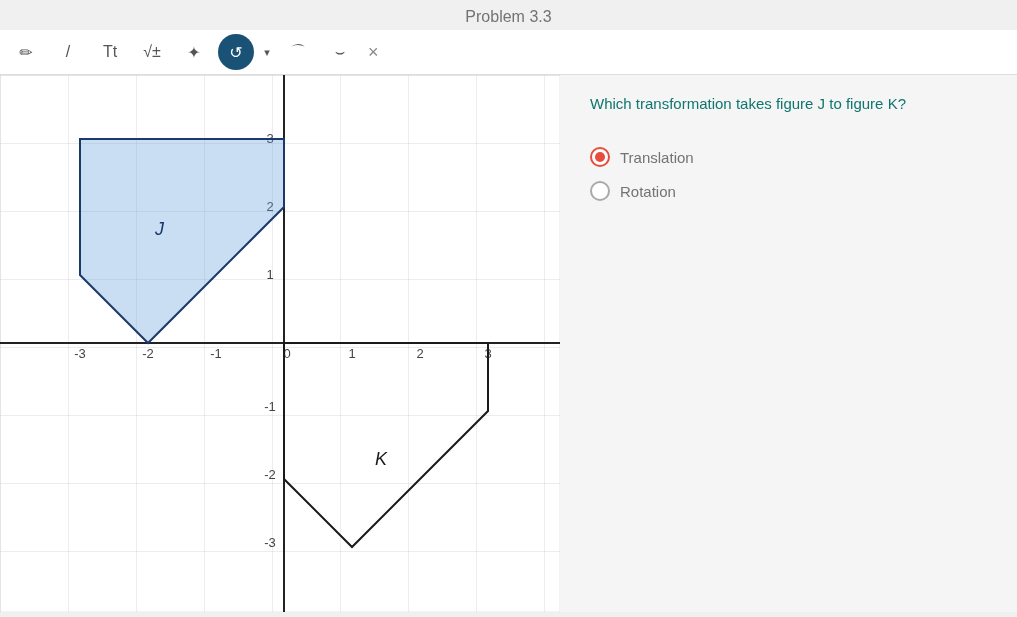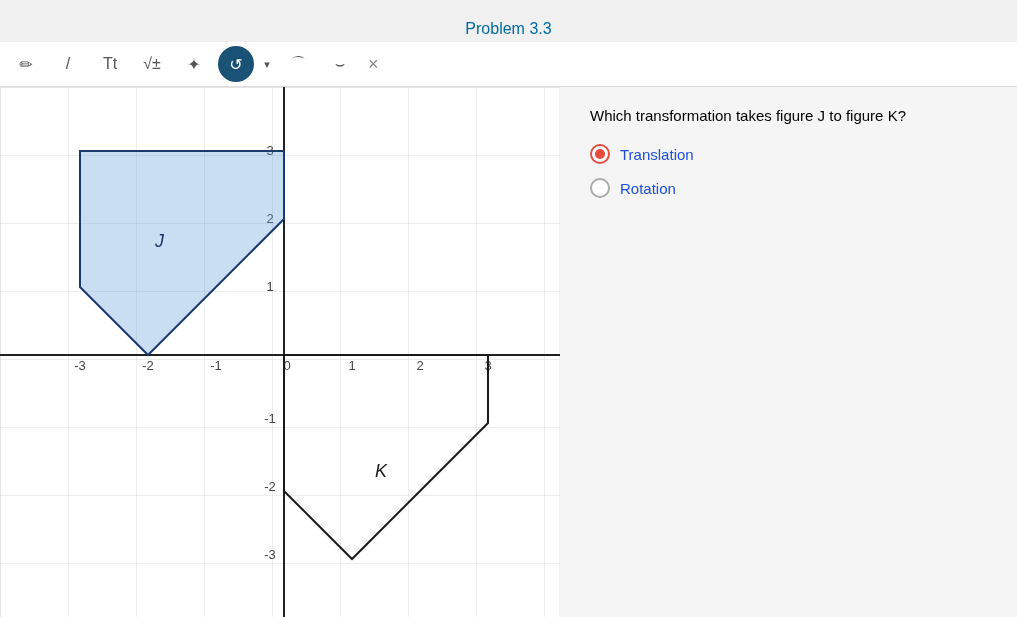--- a/index.html
+++ b/index.html
@@ -7,24 +7,24 @@
       width: 1017px;
       height: 617px;
       background: #f0f0f0;
       font-family: Arial, sans-serif;
       overflow: hidden;
     }
 
     
     .header {
       text-align: center;
-      padding: 20px 0 4px 0;
+      padding: 8px 0 4px 0;
       font-size: 16px;
       font-weight: 500;
-      color: #0369a1;
+      color: #737373;
     }
 
     
     .toolbar {
       display: flex;
       align-items: center;
       padding: 4px 8px;
       gap: 6px;
       background: #fff;
       border-bottom: 1px solid #ddd;
@@ -70,31 +70,31 @@
     }
 
     
     .question-area {
       flex: 1;
       padding: 20px 30px;
       background: #f5f5f5;
     }
     .question-text {
       font-size: 15px;
-      color: #000000;
-      margin-bottom: 20px;
+      color: #0f766e;
+      margin-bottom: 35px;
     }
     .option {
       display: flex;
       align-items: center;
       margin-bottom: 14px;
       cursor: pointer;
       gap: 10px;
       font-size: 15px;
-      color: #1d4ed8;
+      color: #737373;
     }
     .radio-outer {
       width: 20px;
       height: 20px;
       border-radius: 50%;
       border: 2px solid #aaa;
       display: flex;
       align-items: center;
       justify-content: center;
       background: #fff;

